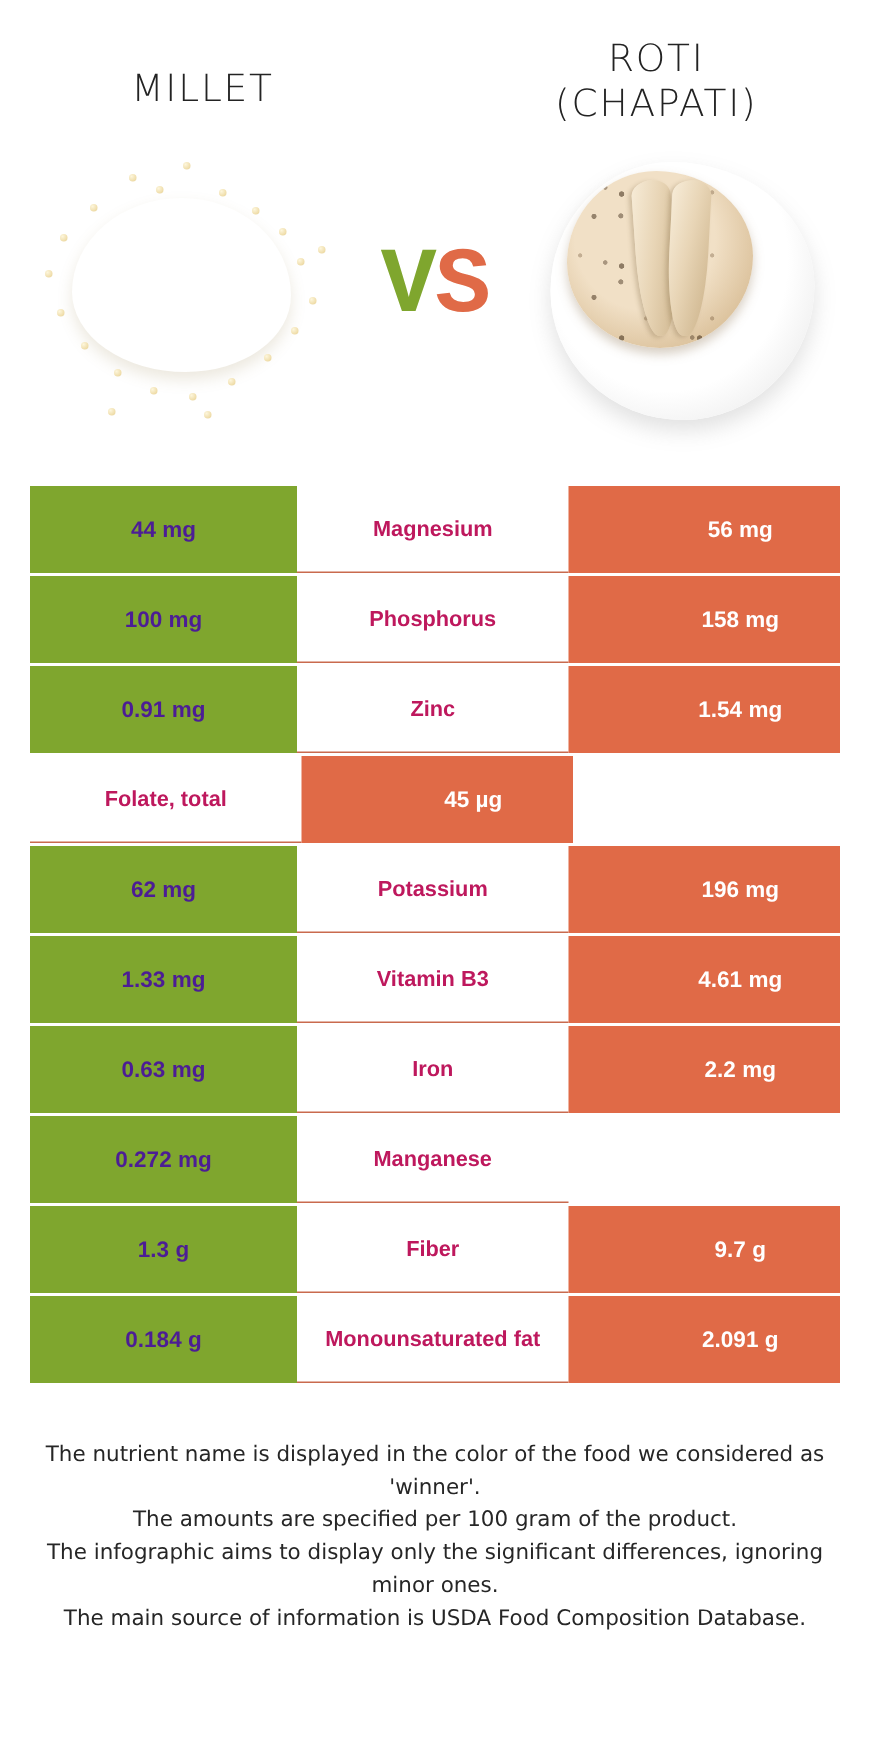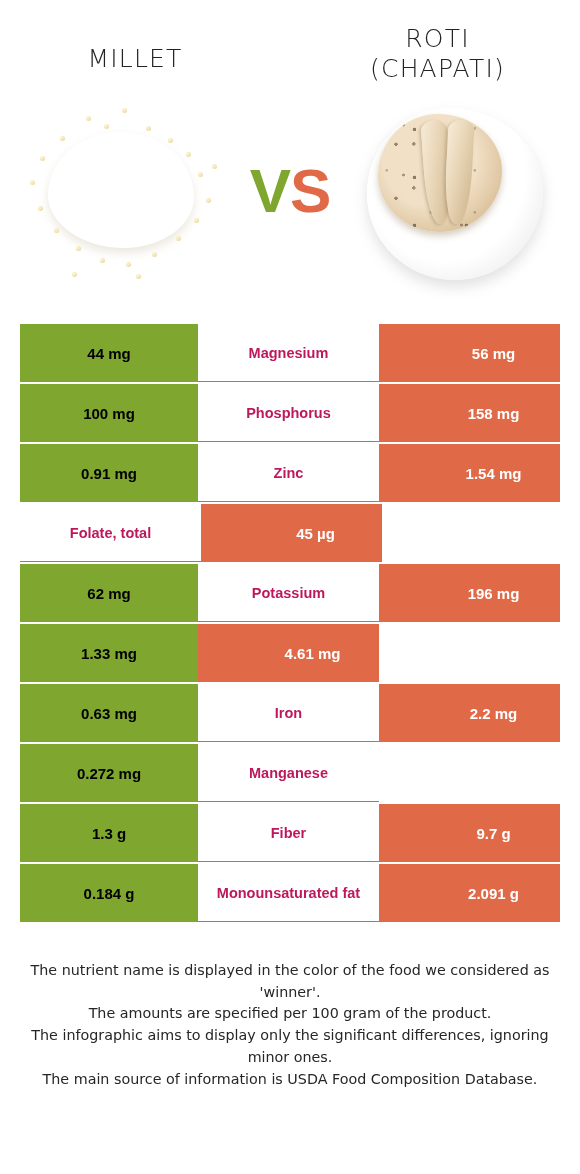--- a/index.html
+++ b/index.html
@@ -141,21 +141,21 @@
     box-shadow: -2px 1px 3px rgba(130,105,70,0.3);
   }
   .roti-fold.f1 { left: 46px; transform: rotate(-4deg); }
   .roti-fold.f2 { left: 68px; transform: rotate(3deg); }
 
   .vs {
     font-size: 62px;
     font-weight: 700;
     letter-spacing: -1px;
     line-height: 1;
-    font-family: Liberation Sans, sans-serif;
+    font-family: Liberation Mono, monospace;
     white-space: nowrap;
     padding-bottom: 8px;
   }
   .vs .v { color: #7FA62E; }
   .vs .s { color: #E06A47; }
 
   
   .table {
     margin: 14px 20px 0 20px;
     width: 540px;
@@ -172,21 +172,21 @@
     align-items: center;
     justify-content: center;
     font-size: 15px;
     font-weight: 600;
     box-sizing: border-box;
     text-align: center;
   }
   .cell.left {
     width: 178px;
     background: #7FA62E;
-    color: #000000;
+    color: #4c1d95;
   }
   .cell.mid {
     width: 181px;
     background: #ffffff;
     color: #be185d;
     border-bottom: 1px solid #C96A4E;
     font-size: 14.5px;
   }
   .row:first-child .cell.mid { border-top: 0; }
   .cell.right {
@@ -281,20 +281,21 @@
       <div class="cell mid">Folate, total</div>
       <div class="cell right">45 µg</div>
     </div>
     <div class="row">
       <div class="cell left">62 mg</div>
       <div class="cell mid">Potassium</div>
       <div class="cell right">196 mg</div>
     </div>
     <div class="row">
       <div class="cell left">1.33 mg</div>
+      <div class="cell mid">Vitamin B3</div>
       <div class="cell right">4.61 mg</div>
     </div>
     <div class="row">
       <div class="cell left">0.63 mg</div>
       <div class="cell mid">Iron</div>
       <div class="cell right">2.2 mg</div>
     </div>
     <div class="row">
       <div class="cell left">0.272 mg</div>
       <div class="cell mid">Manganese</div>

